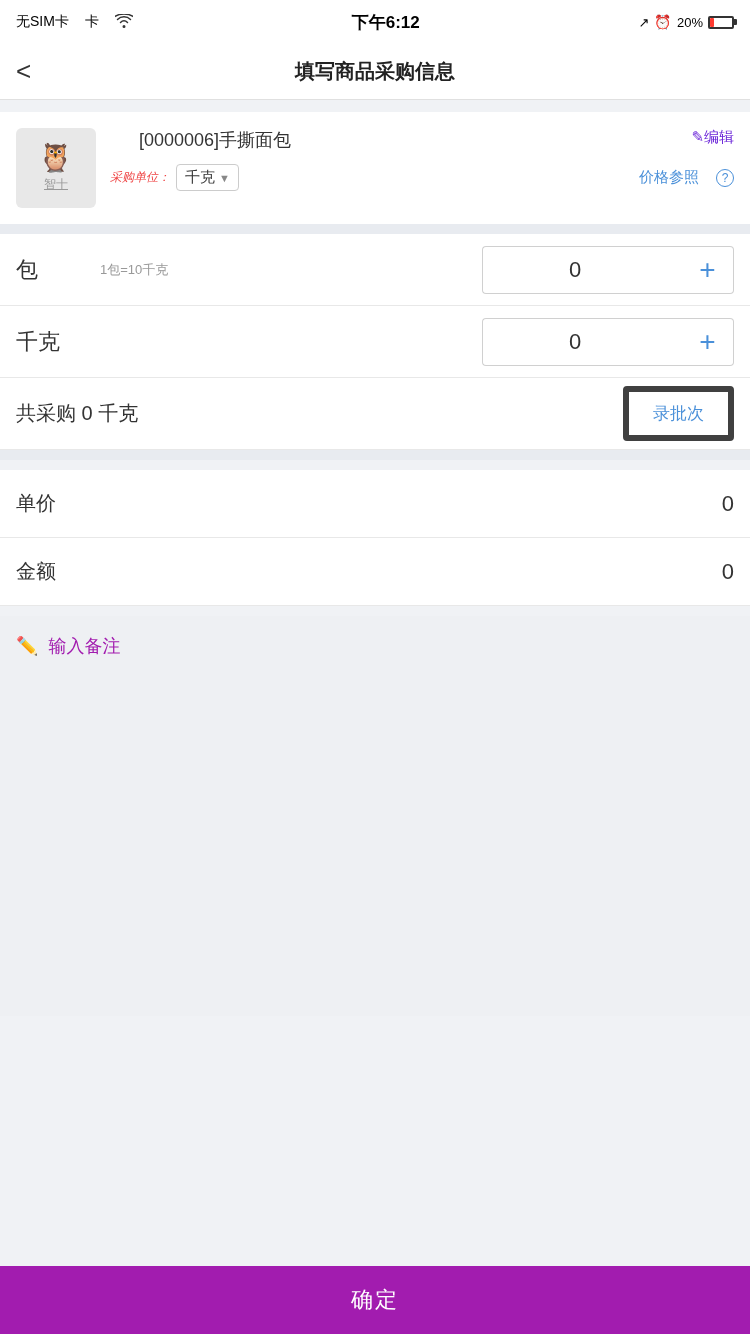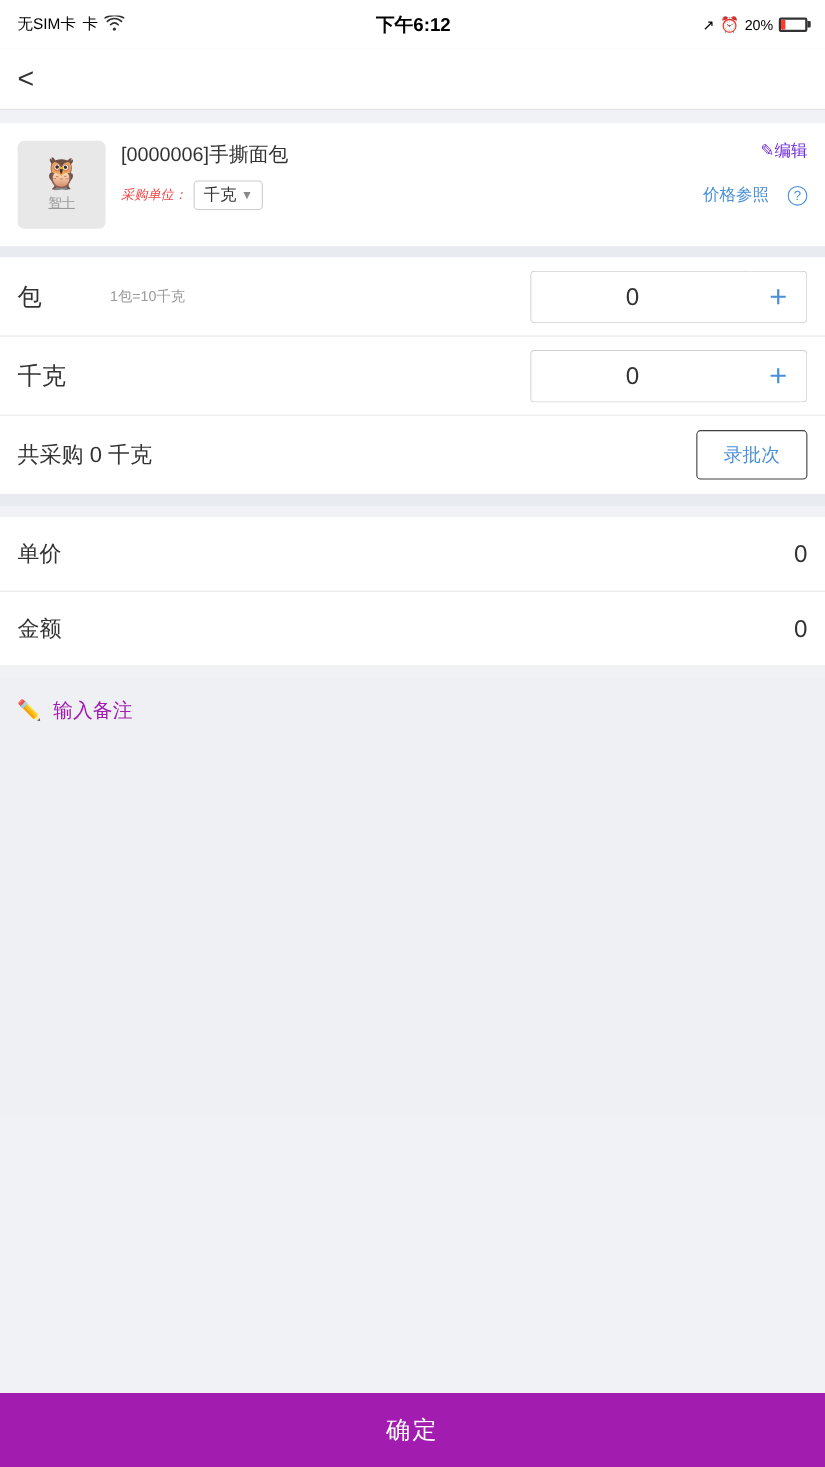--- a/index.html
+++ b/index.html
@@ -20,21 +20,21 @@
       display: flex;
       align-items: center;
       justify-content: space-between;
       padding: 0 16px;
       font-size: 15px;
       font-weight: 500;
     }
     .status-left {
       display: flex;
       align-items: center;
-      gap: 6px;
+      gap: 16px;
       font-size: 14px;
     }
     .status-center {
       font-size: 17px;
       font-weight: 600;
     }
     .status-right {
       display: flex;
       align-items: center;
       gap: 5px;
@@ -128,20 +128,21 @@
       text-decoration: underline;
     }
     .product-info {
       flex: 1;
     }
     .product-header {
       display: flex;
       justify-content: space-between;
       align-items: flex-start;
       margin-bottom: 12px;
+      margin-left: 29px;
     }
     .product-name {
       font-size: 18px;
       color: #333;
       font-weight: 500;
     }
     .edit-link {
       color: #6d28d9;
       font-size: 15px;
       display: flex;
@@ -248,21 +249,21 @@
       display: flex;
       align-items: center;
       justify-content: space-between;
       border-bottom: 1px solid #e8e8e8;
     }
     .summary-text {
       font-size: 20px;
       color: #333;
     }
     .record-btn {
-      border: 1px solid #404040;
+      border: 6px solid #404040;
       color: #4a90d9;
       background: #fff;
       padding: 10px 24px;
       font-size: 17px;
       border-radius: 4px;
       cursor: pointer;
     }
 
     
     .price-section {
@@ -353,20 +354,21 @@
     <span style="font-size:14px;">⏰</span>
     <span style="font-size:13px;">20%</span>
     <div class="battery-icon">
       <div class="battery-fill"></div>
     </div>
   </div>
 </div>
 
 <div class="nav-bar">
   <span class="nav-back">&lt;</span>
+  <span class="nav-title">填写商品采购信息</span>
 </div>
 
 <div class="product-card">
   <div class="product-image">
     <div>
       <div class="product-image-inner">🦉</div>
       <span class="product-logo-text">智十</span>
     </div>
   </div>
   <div class="product-info">

